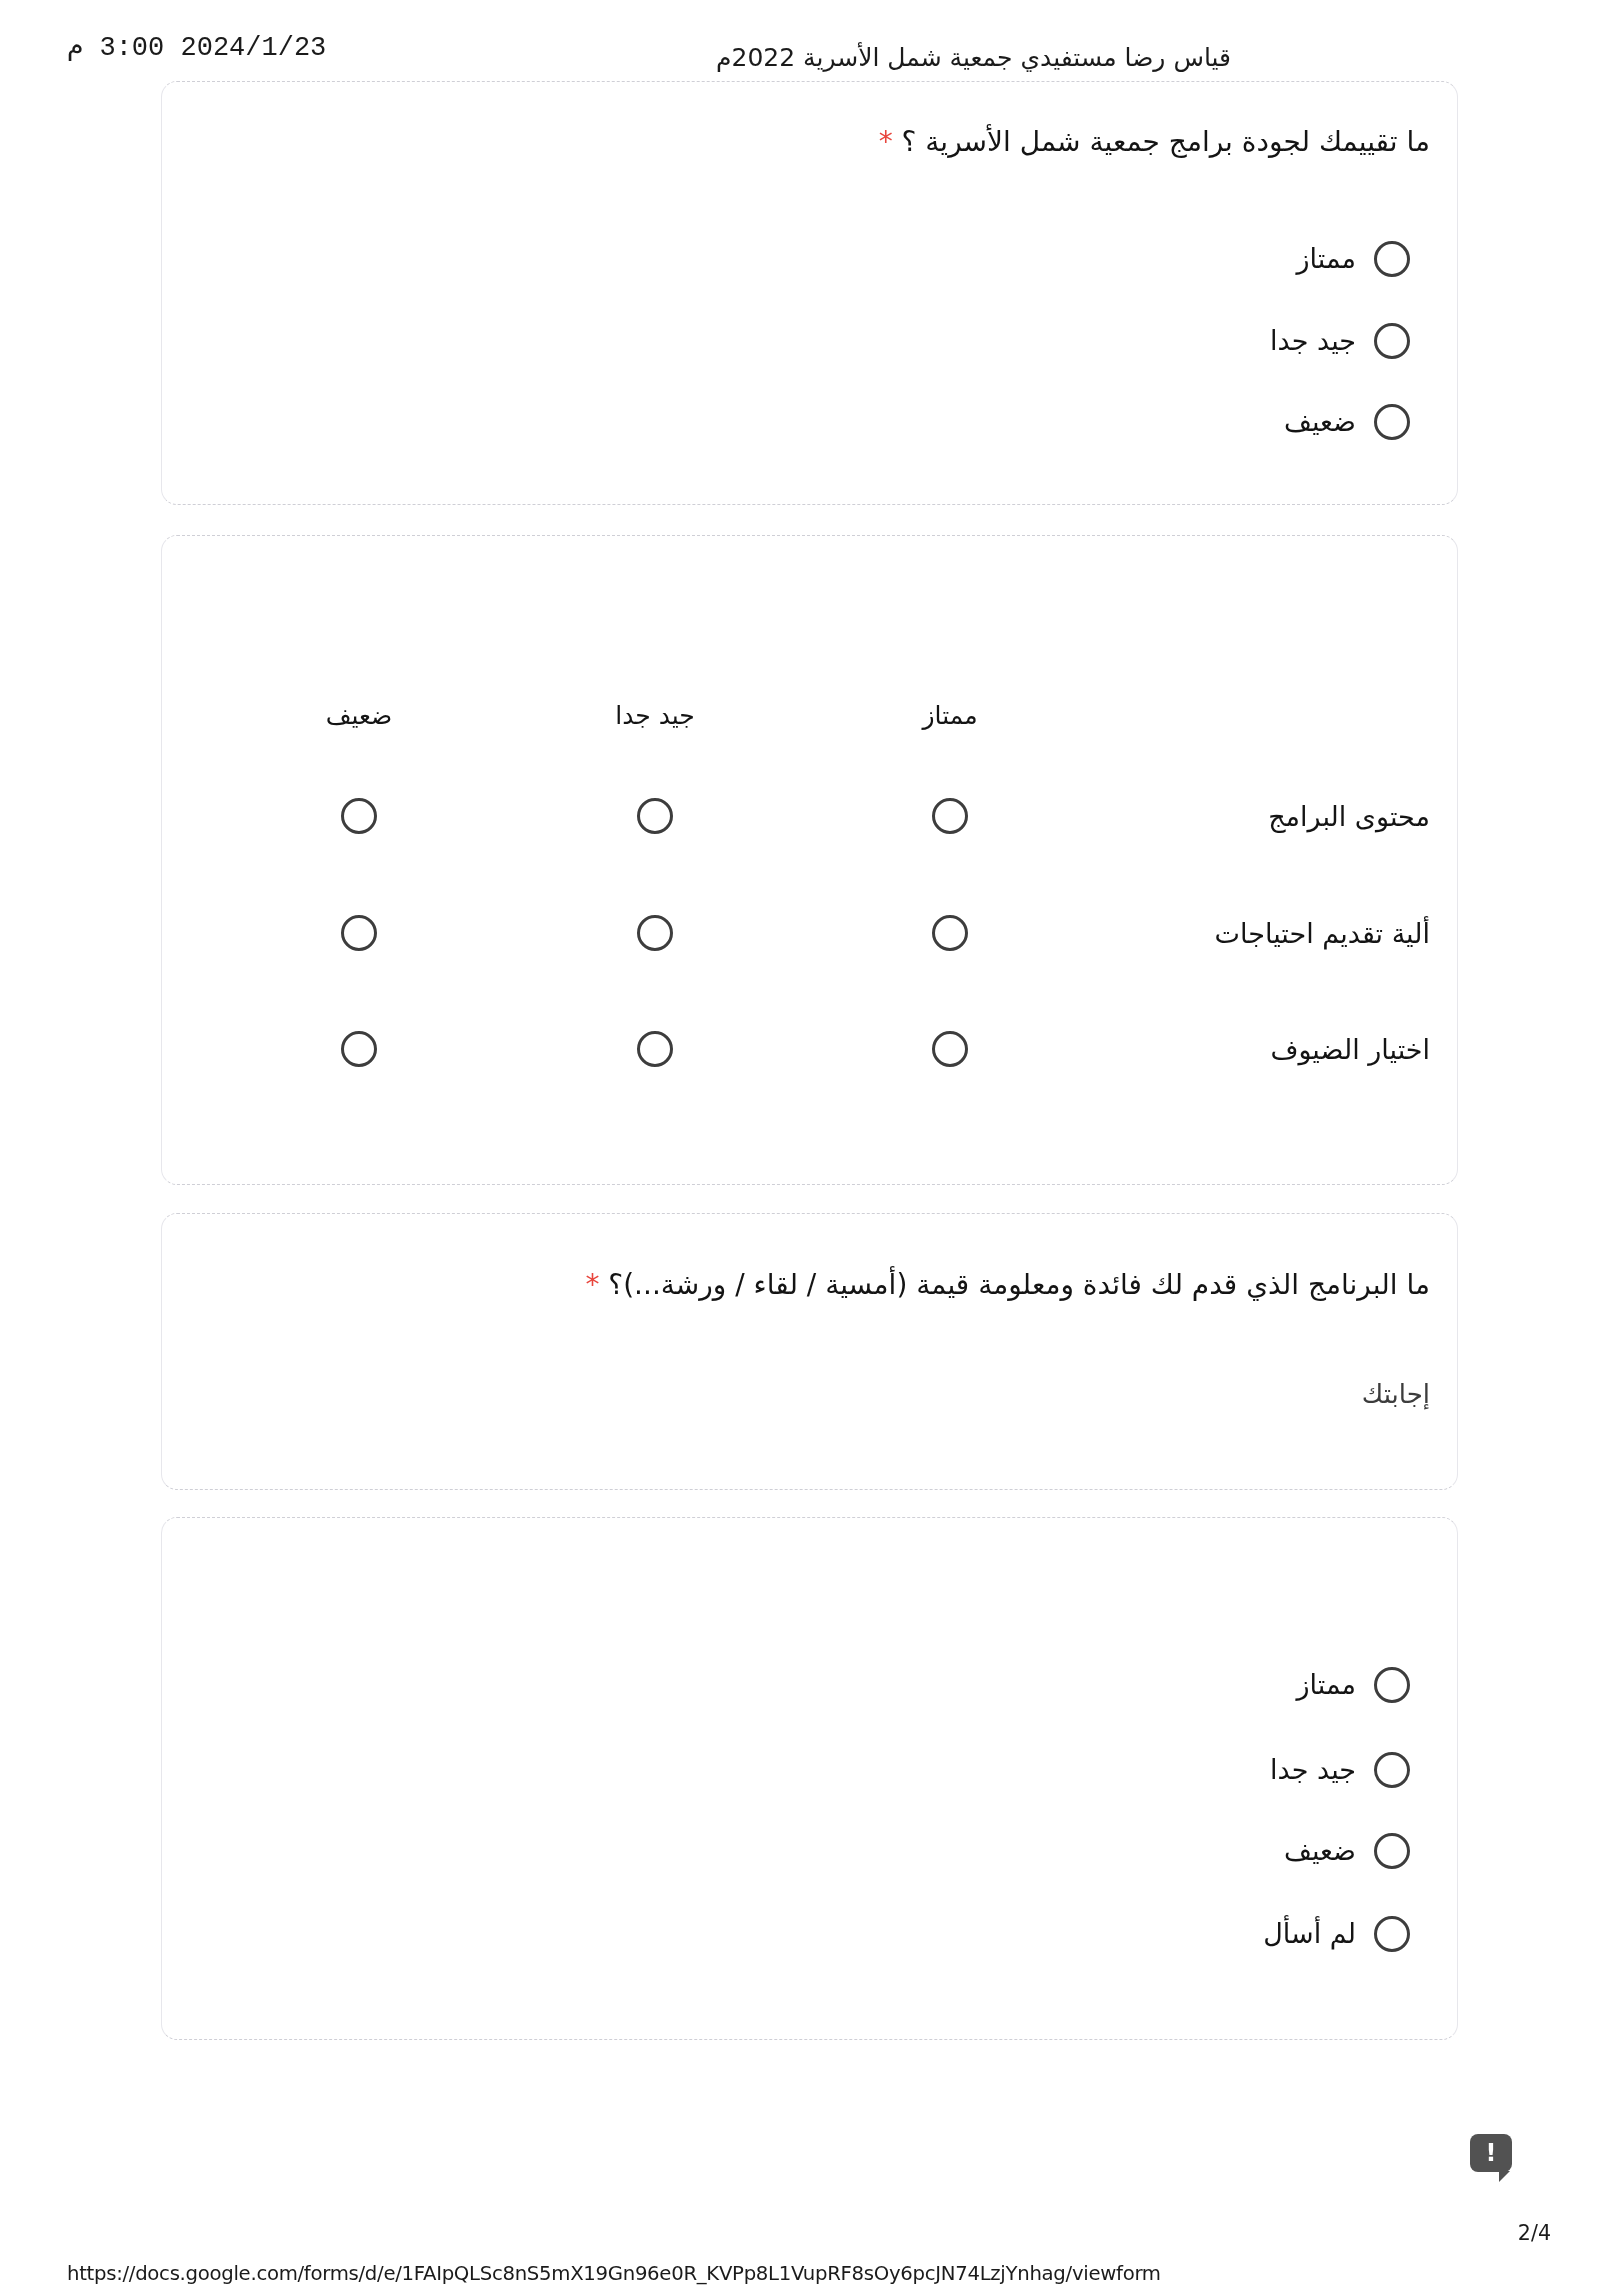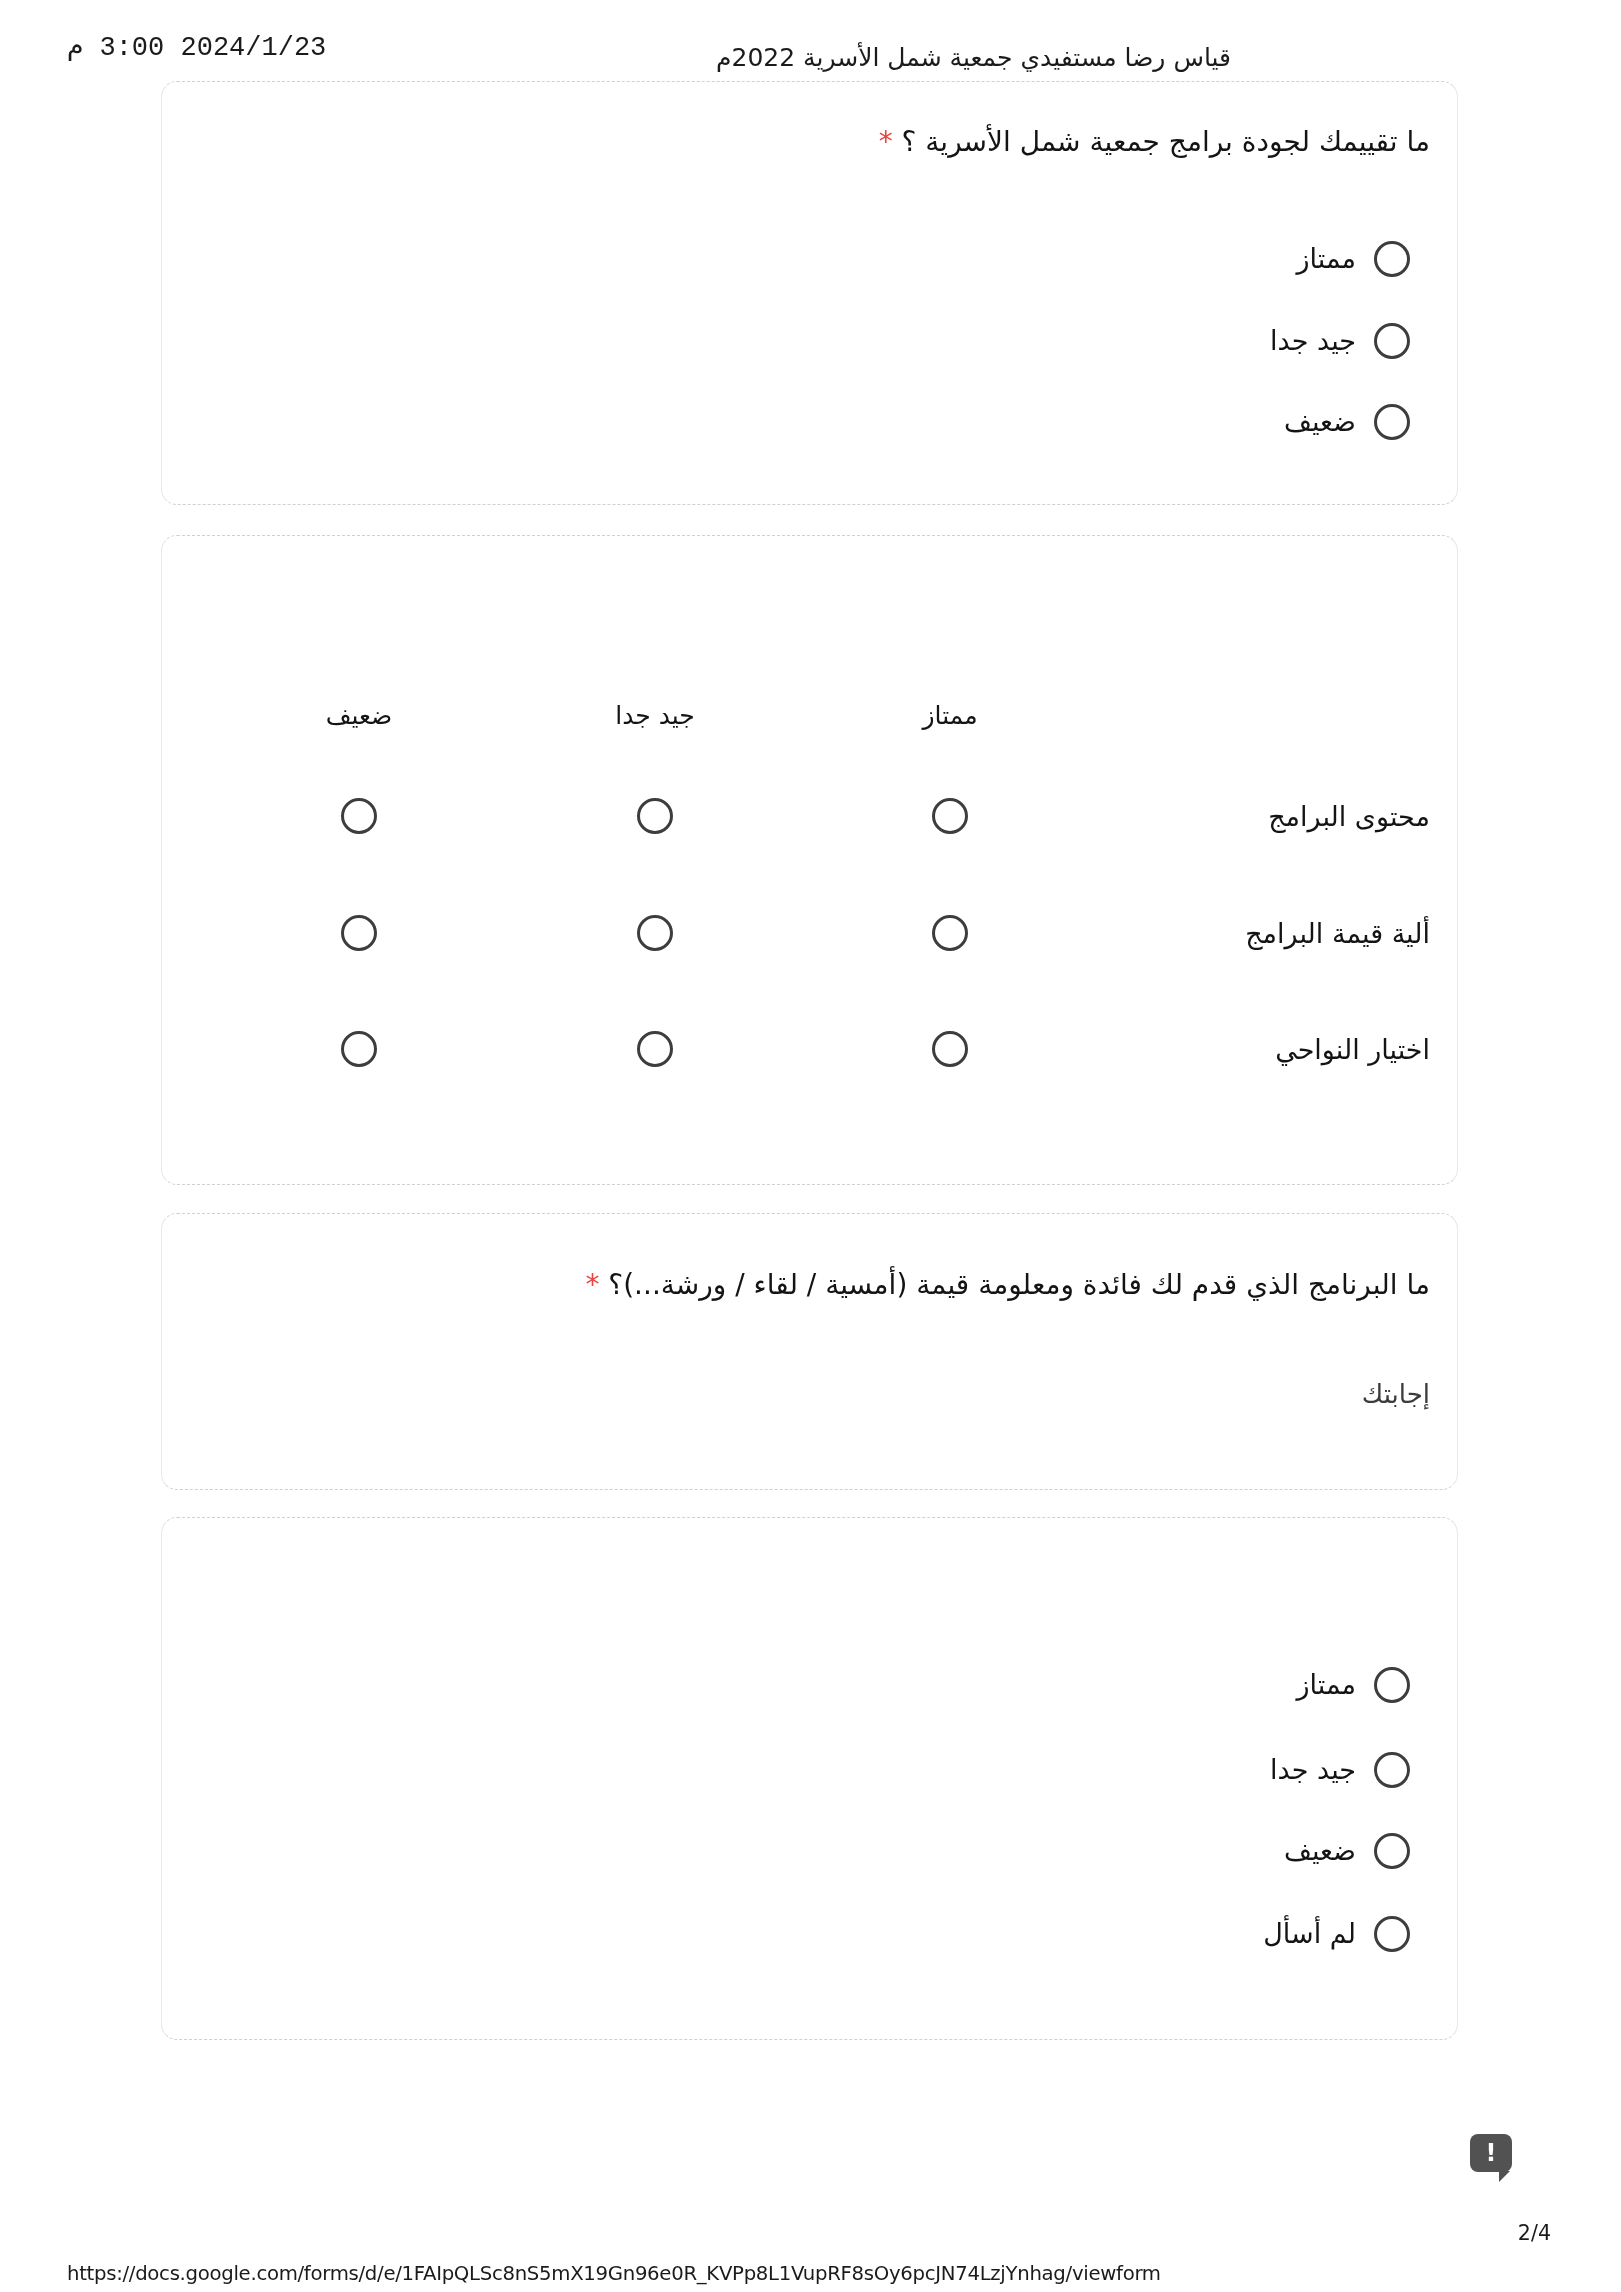--- a/index.html
+++ b/index.html
@@ -105,26 +105,26 @@
 
   <div class="grid-col-header" style="left:788px;">ممتاز</div>
   <div class="grid-col-header" style="left:493px;">جيد جدا</div>
   <div class="grid-col-header" style="left:197px;">ضعيف</div>
 
   <div class="grid-row-label" style="top:280px;">محتوى البرامج</div>
   <span class="grid-radio" style="left:788px;top:280px;"></span>
   <span class="grid-radio" style="left:493px;top:280px;"></span>
   <span class="grid-radio" style="left:197px;top:280px;"></span>
 
-  <div class="grid-row-label" style="top:397px;">ألية قيمة البرامج</div>
+  <div class="grid-row-label" style="top:397px;">ألية تقديم احتياجات</div>
   <span class="grid-radio" style="left:788px;top:397px;"></span>
   <span class="grid-radio" style="left:493px;top:397px;"></span>
   <span class="grid-radio" style="left:197px;top:397px;"></span>
 
-  <div class="grid-row-label" style="top:513px;">اختيار النواحي</div>
+  <div class="grid-row-label" style="top:513px;">اختيار الضيوف</div>
   <span class="grid-radio" style="left:788px;top:513px;"></span>
   <span class="grid-radio" style="left:493px;top:513px;"></span>
   <span class="grid-radio" style="left:197px;top:513px;"></span>
 </div>
 
 <div class="card" id="card-q3">
   <div class="question" style="top:50px;">
     <span>ما البرنامج الذي قدم لك فائدة ومعلومة قيمة (أمسية / لقاء / ورشة...)؟</span>
     <span class="req">*</span>
   </div>

